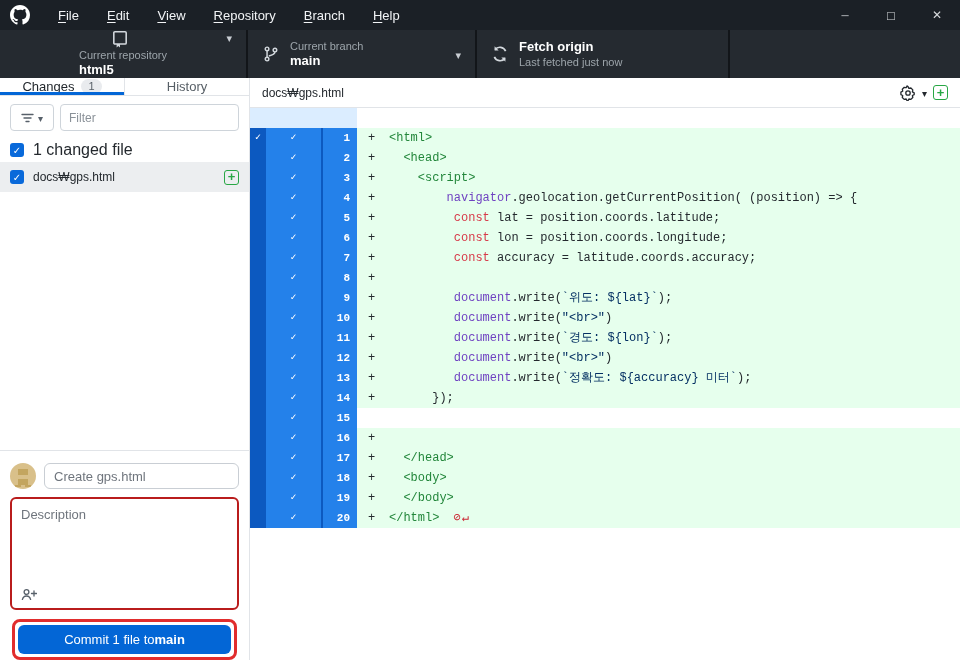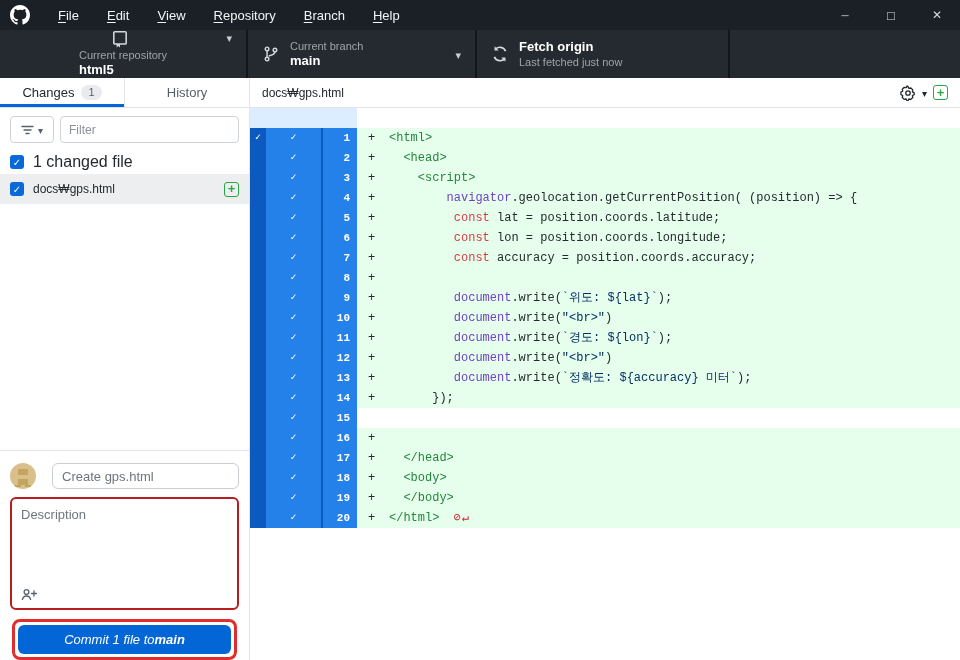--- a/index.html
+++ b/index.html
@@ -29,21 +29,21 @@
   .tb-sub { color:#9da5ab; font-size:11px; line-height:14px; }
   .tb-caret { position:absolute; right:14px; color:#c8cdd2; }
   .tb-caret::after { content:"▾"; font-size:11px; }
 
   
   .main { display:flex; height:582px; }
   .sidebar { width:250px; flex:none; background:#fff; border-right:1px solid #e1e4e8; display:flex; flex-direction:column; position:relative; }
   .diffpane { flex:1; background:#fff; overflow:hidden; }
 
   
-  .tabbar { display:flex; height:30px; border-bottom:1px solid #e1e4e8; flex:none; }
+  .tabbar { display:flex; height:18px; border-bottom:1px solid #e1e4e8; flex:none; }
   .tab { flex:1; display:flex; align-items:center; justify-content:center; font-size:13px; color:#575f66; position:relative; background:#fff; }
   .tab + .tab { border-left:1px solid #e1e4e8; }
   .tab.active { color:#24292e; }
   .tab.active::after { content:""; position:absolute; left:0; right:0; bottom:0; height:3px; background:#0366d6; }
   .badge { margin-left:7px; background:#e9ebee; color:#575f66; border-radius:8px; font-size:11px; padding:1px 7px; line-height:13px; }
 
   
   .filter-row { display:flex; align-items:center; padding:8px 10px 7px 10px; flex:none; }
   .filter-btn { width:44px; height:27px; background:#fff; border:1px solid #ced4da; border-radius:4px; display:flex; align-items:center; justify-content:center; gap:4px; }
   .filter-btn .fcaret::after { content:"▾"; font-size:10px; color:#57606a; }
@@ -54,31 +54,31 @@
   .file-name { margin-left:0; }
   .checkbox { width:14px; height:14px; background:#0969da; border-radius:3px; margin-right:9px; flex:none; display:flex; align-items:center; justify-content:center; }
   .checkbox::after { content:"✓"; color:#fff; font-size:10px; font-weight:bold; }
   .plusbox { width:15px; height:15px; border:1.5px solid #28a745; border-radius:3px; display:flex; align-items:center; justify-content:center; flex:none; }
   .plusbox::after { content:"+"; color:#28a745; font-size:13px; font-weight:bold; line-height:1; margin-top:-1px; }
   .file-row .plusbox { margin-left:auto; }
   .sidebar-spacer { flex:1; }
 
   
   .commit-form { border-top:1px solid #e1e4e8; padding:12px 10px 0 10px; flex:none; background:#fff; }
-  .summary-line { display:flex; align-items:center; gap:16px; }
+  .summary-line { display:flex; align-items:center; gap:8px; }
   .avatar { width:26px; height:26px; border-radius:50%; background:#d9c08a; position:relative; overflow:hidden; flex:none; }
   .avatar::after { content:""; position:absolute; left:8px; top:6px; width:10px; height:6px; background:#c3a55f; box-shadow:0 10px 0 0 #c3a55f, -5px 14px 0 -2px #c3a55f, 5px 14px 0 -2px #c3a55f; }
   .summary-input { flex:1; height:26px; border:1px solid #c9ced4; border-radius:6px; padding:0 9px; font-size:13px; font-family:inherit; outline:none; min-width:0; }
   .summary-input::placeholder { color:#6f757d; }
   .desc-box { position:relative; margin-top:8px; height:113px; border:2px solid #b91c1c; border-radius:6px; background:#fff; }
   .desc-box textarea { width:100%; height:84px; border:none; resize:none; outline:none; padding:8px 9px; font-size:13px; font-family:inherit; border-radius:6px; }
   .desc-box textarea::placeholder { color:#6f757d; }
   .coauthor-icon { position:absolute; left:9px; bottom:7px; }
   .annotation { margin:9px 2px 0 2px; border:3px solid #e12d2d; border-radius:8px; padding:3px; }
-  .commit-btn { width:100%; height:29px; background:#0366d6; color:#fff; border:none; border-radius:6px; font-size:13px; font-family:inherit; display:flex; align-items:center; justify-content:center;font-style:italic; }
+  .commit-btn { width:100%; height:29px; background:#0366d6; color:#fff; border:none; border-radius:6px; font-size:13px; font-family:inherit; display:flex; align-items:center; justify-content:center; }
   .commit-btn b { font-weight:bold; }
 
   
   .diff-header { height:30px; border-bottom:1px solid #e1e4e8; display:flex; align-items:center; padding:0 12px; background:#fff; }
   .diff-path { font-size:12px; color:#24292e; }
   .diff-header-right { margin-left:auto; display:flex; align-items:center; gap:6px; }
   .gear-caret::after { content:"▾"; font-size:10px; color:#24292e; }
 
   .diff-body { background:#fff; }
   .hunk-row { display:flex; height:20px; font-family:"Liberation Mono","DejaVu Sans Mono",monospace; font-size:12px; }
@@ -286,21 +286,21 @@
             <div class="diff-row">
               <div class="gut-strip"></div>
               <div class="gut-check checked"></div>
               <div class="gut-num">6</div>
               <div class="row-code"><span class="plus-sign">+</span><span><span>         </span><span class="c-kw">const</span><span> lon = position.coords.longitude;</span></span></div>
             </div>
             <div class="diff-row">
               <div class="gut-strip"></div>
               <div class="gut-check checked"></div>
               <div class="gut-num">7</div>
-              <div class="row-code"><span class="plus-sign">+</span><span><span>         </span><span class="c-kw">const</span><span> accuracy = position.coords.accuracy;</span></span></div>
+              <div class="row-code"><span class="plus-sign">+</span><span><span>         </span><span class="c-kw">const</span><span> accuracy = latitude.coords.accuracy;</span></span></div>
             </div>
             <div class="diff-row">
               <div class="gut-strip"></div>
               <div class="gut-check checked"></div>
               <div class="gut-num">8</div>
               <div class="row-code"><span class="plus-sign">+</span><span></span></div>
             </div>
             <div class="diff-row">
               <div class="gut-strip"></div>
               <div class="gut-check checked"></div>

